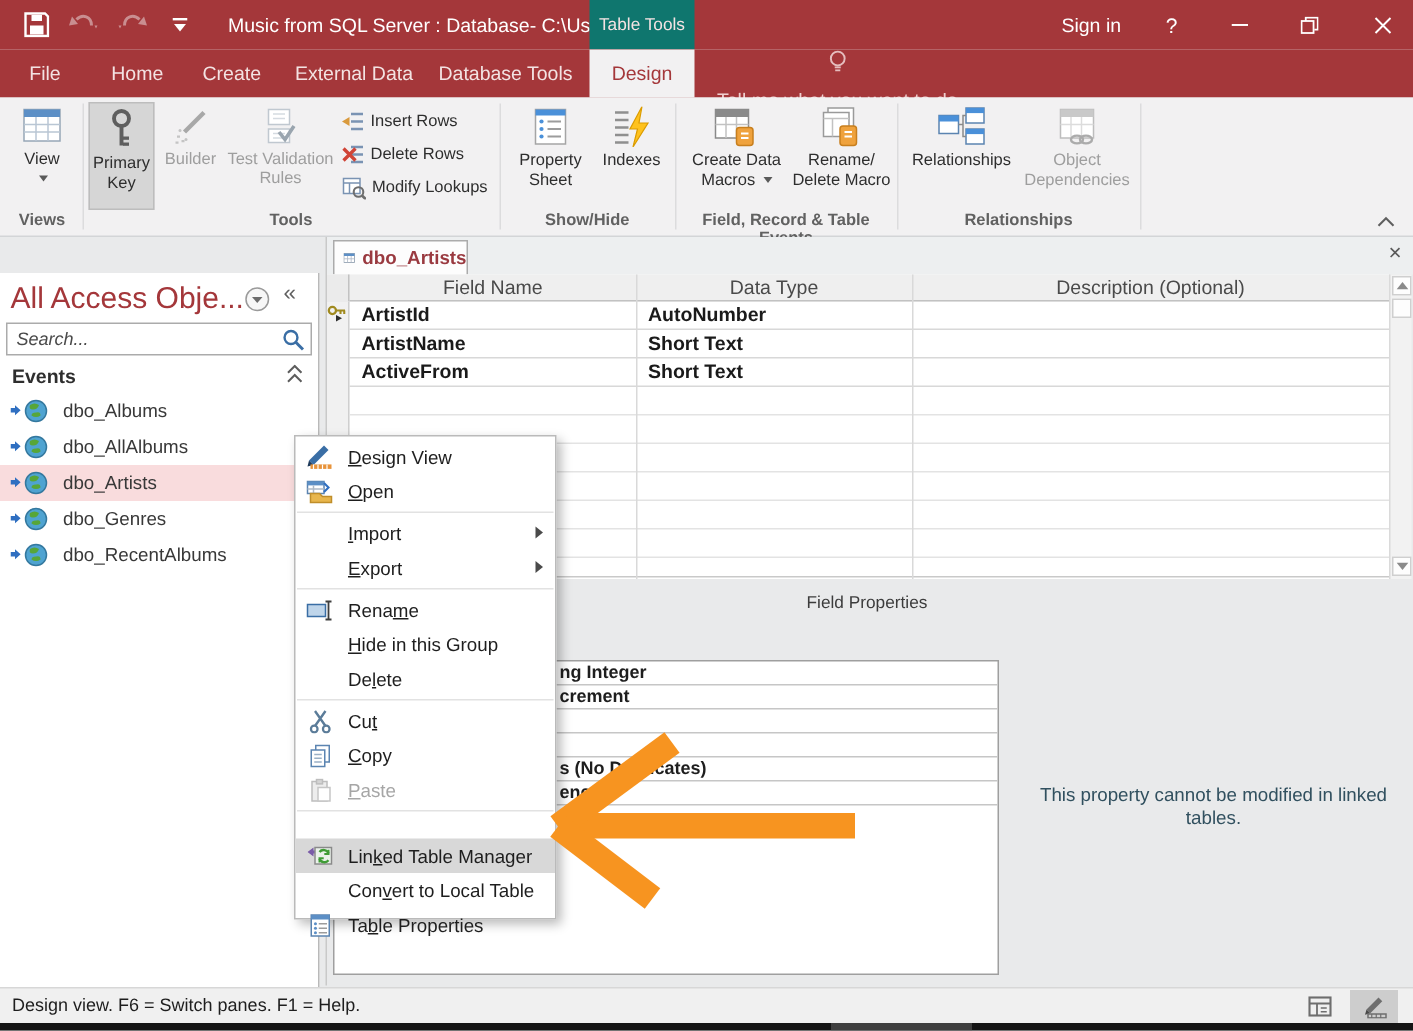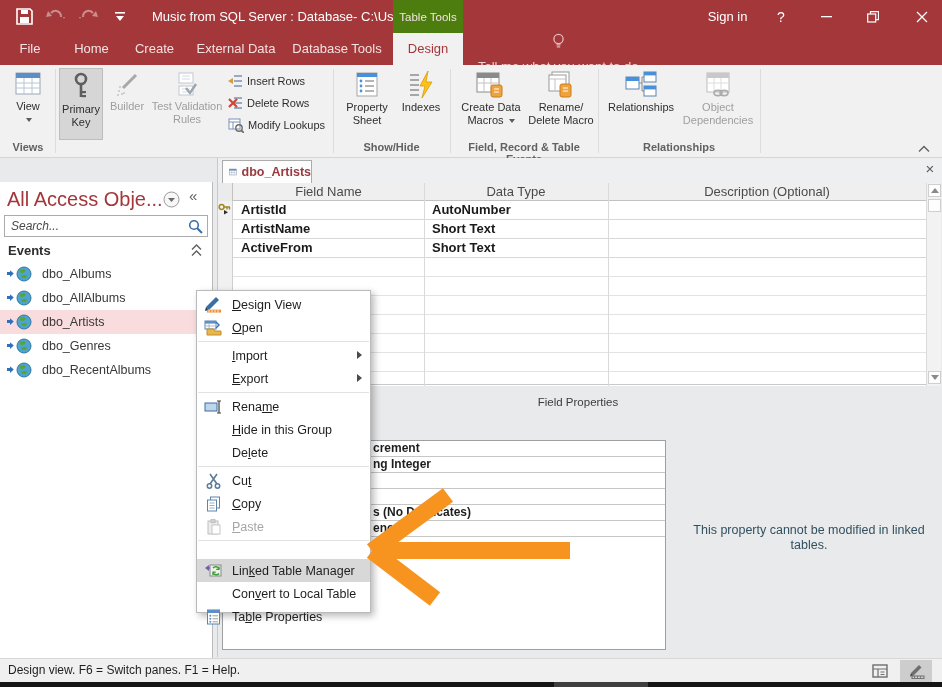--- a/index.html
+++ b/index.html
@@ -5,21 +5,21 @@
   html,body{margin:0;padding:0;background:#333;}
   #app{position:relative;width:942px;height:687px;background:#E9EAEB;overflow:hidden;
        font-family:"Liberation Sans",sans-serif;-webkit-font-smoothing:antialiased;}
   #app *{box-sizing:border-box;}
   .abs{position:absolute;}
 
   
   .titlebar{position:absolute;left:0;top:0;width:942px;height:33px;background:#A4373A;}
   .qat-btn{position:absolute;top:5px;width:24px;height:23px;display:flex;align-items:center;justify-content:center;}
   .titletext{position:absolute;left:152px;top:0;height:33px;line-height:33px;color:#FFFFFF;font-size:13px;white-space:nowrap;}
-  .tabletools{position:absolute;left:393px;top:0;width:70px;height:33px;background:#4d7c0f;color:#F4E3E3;
+  .tabletools{position:absolute;left:393px;top:0;width:70px;height:33px;background:#0f766e;color:#F4E3E3;
               font-size:11.5px;display:flex;align-items:center;justify-content:center;}
   .tb-right{position:absolute;top:0;height:33px;color:#FFFFFF;display:flex;align-items:center;justify-content:center;font-size:13px;cursor:default;}
 
   
   .tabsrow{position:absolute;left:0;top:33px;width:942px;height:32px;background:#A4373A;}
   .rtab{position:absolute;top:0;height:32px;line-height:32px;color:#F3E2E2;font-size:13px;text-align:center;}
   .rtab.active{background:#F2F1F2;color:#A4373A;}
   .tellme{position:absolute;left:478px;top:0;height:32px;display:flex;align-items:center;gap:7px;color:rgba(255,240,240,.82);font-size:13px;flex-direction:column;}
 
   
@@ -291,20 +291,21 @@
           <rect x="3" y="2" width="22" height="19" fill="#fff" stroke="#BDBDBD"></rect>
           <rect x="3" y="2" width="22" height="5" fill="#C9C9C9"></rect>
           <path d="M3 12 h22 M10 7 v14 M17 7 v14" stroke="#DCDCDC"></path>
           <ellipse cx="14" cy="22" rx="4" ry="2.6" fill="none" stroke="#ABABAB" stroke-width="1.6"></ellipse>
           <ellipse cx="20" cy="22" rx="4" ry="2.6" fill="none" stroke="#ABABAB" stroke-width="1.6"></ellipse>
         </svg>
       <div class="lbl">Object Dependencies</div>
     </div>
 
     <div class="grplabel" style="left:5px;width:46px">Views</div>
+    <div class="grplabel" style="left:56px;width:276px">Tools</div>
     <div class="grplabel" style="left:334px;width:115px">Show/Hide</div>
     <div class="grplabel" style="left:451px;width:146px">Field, Record &amp; Table Events</div>
     <div class="grplabel" style="left:599px;width:160px">Relationships</div>
     <div class="rsep" style="left:760px"></div>
     <div class="abs" style="left:918px;top:74px">
       <svg width="12" height="8" viewBox="0 0 12 8">
           <path d="M1 6.5 L6 1.5 L11 6.5" fill="none" stroke="#5F5F5F" stroke-width="1.4"></path>
         </svg>
     </div>
   </div>
@@ -452,22 +453,22 @@
     <div class="sbtn" style="top:188px">
       <svg width="8" height="5" viewBox="0 0 8 5">
           <path d="M0 0 L4 5 L8 0 z" fill="#8A8A8A"></path>
         </svg>
     </div>
   </div>
 
   <div class="fplabel">Field Properties</div>
 
   <div class="propbox">
+    <div class="prow">ng Integer</div>
     <div class="prow">crement</div>
-    <div class="prow">ng Integer</div>
     <div class="prow"></div>
     <div class="prow"></div>
     <div class="prow">s (No Duplicates)</div>
     <div class="prow">eneral</div>
   </div>
   <div class="propmsg">This property cannot be modified in linked tables.</div>
 
   <div class="menu">
     <div class="mi">
       <span class="ico">

